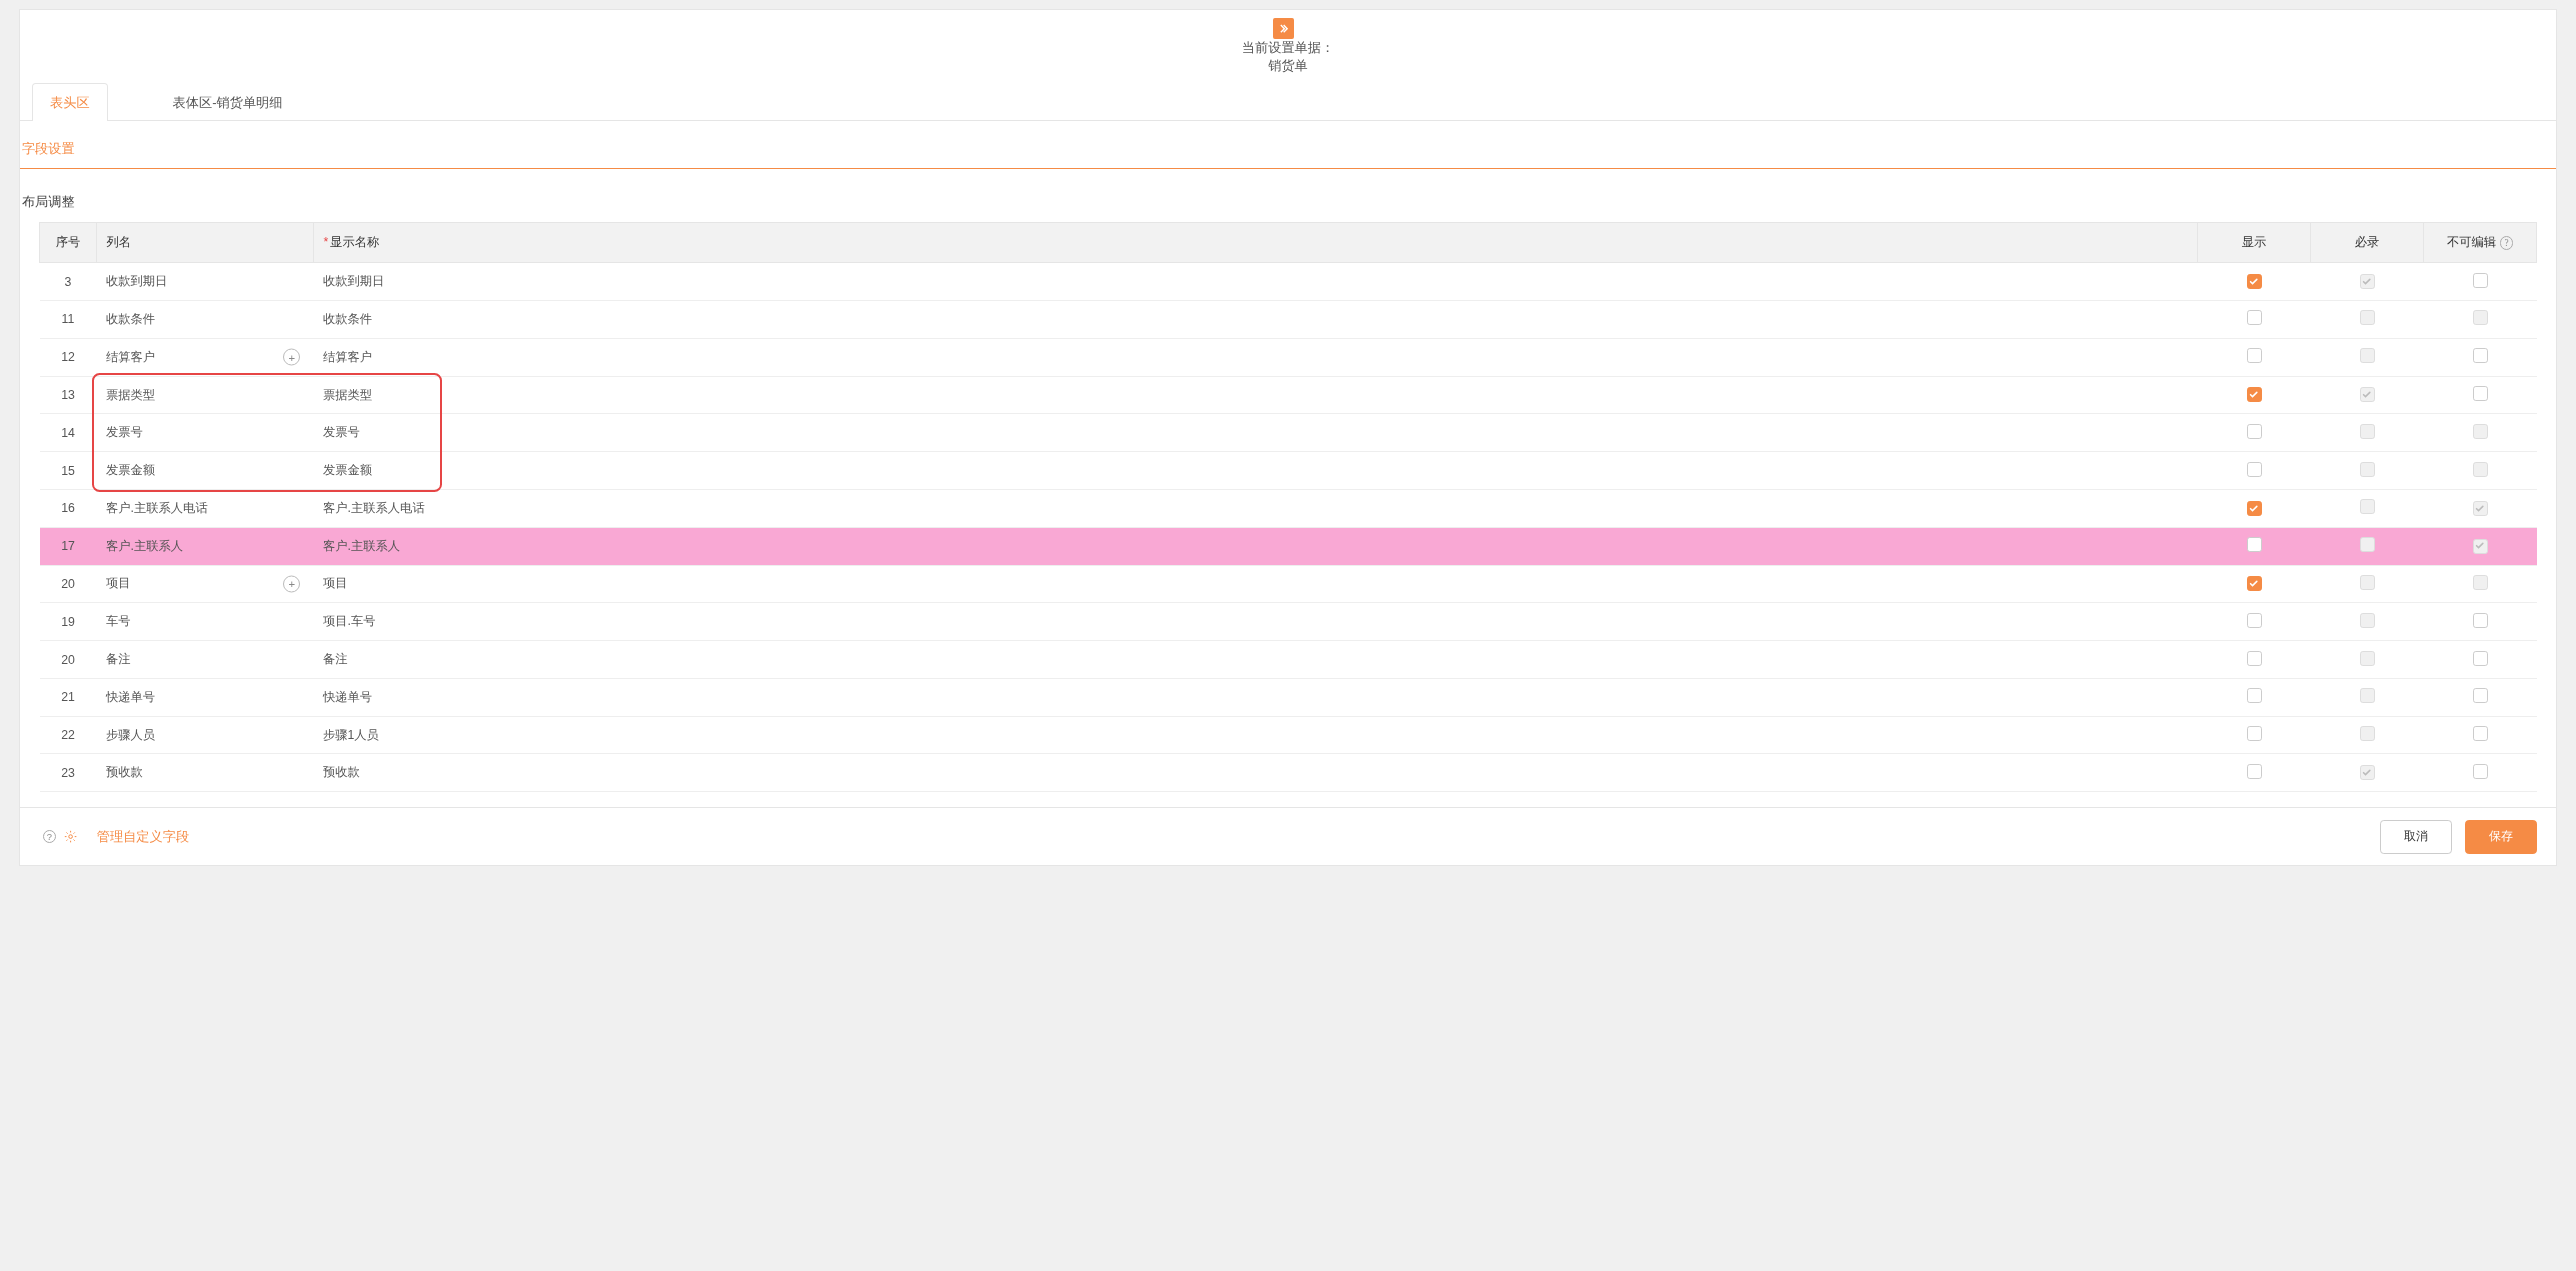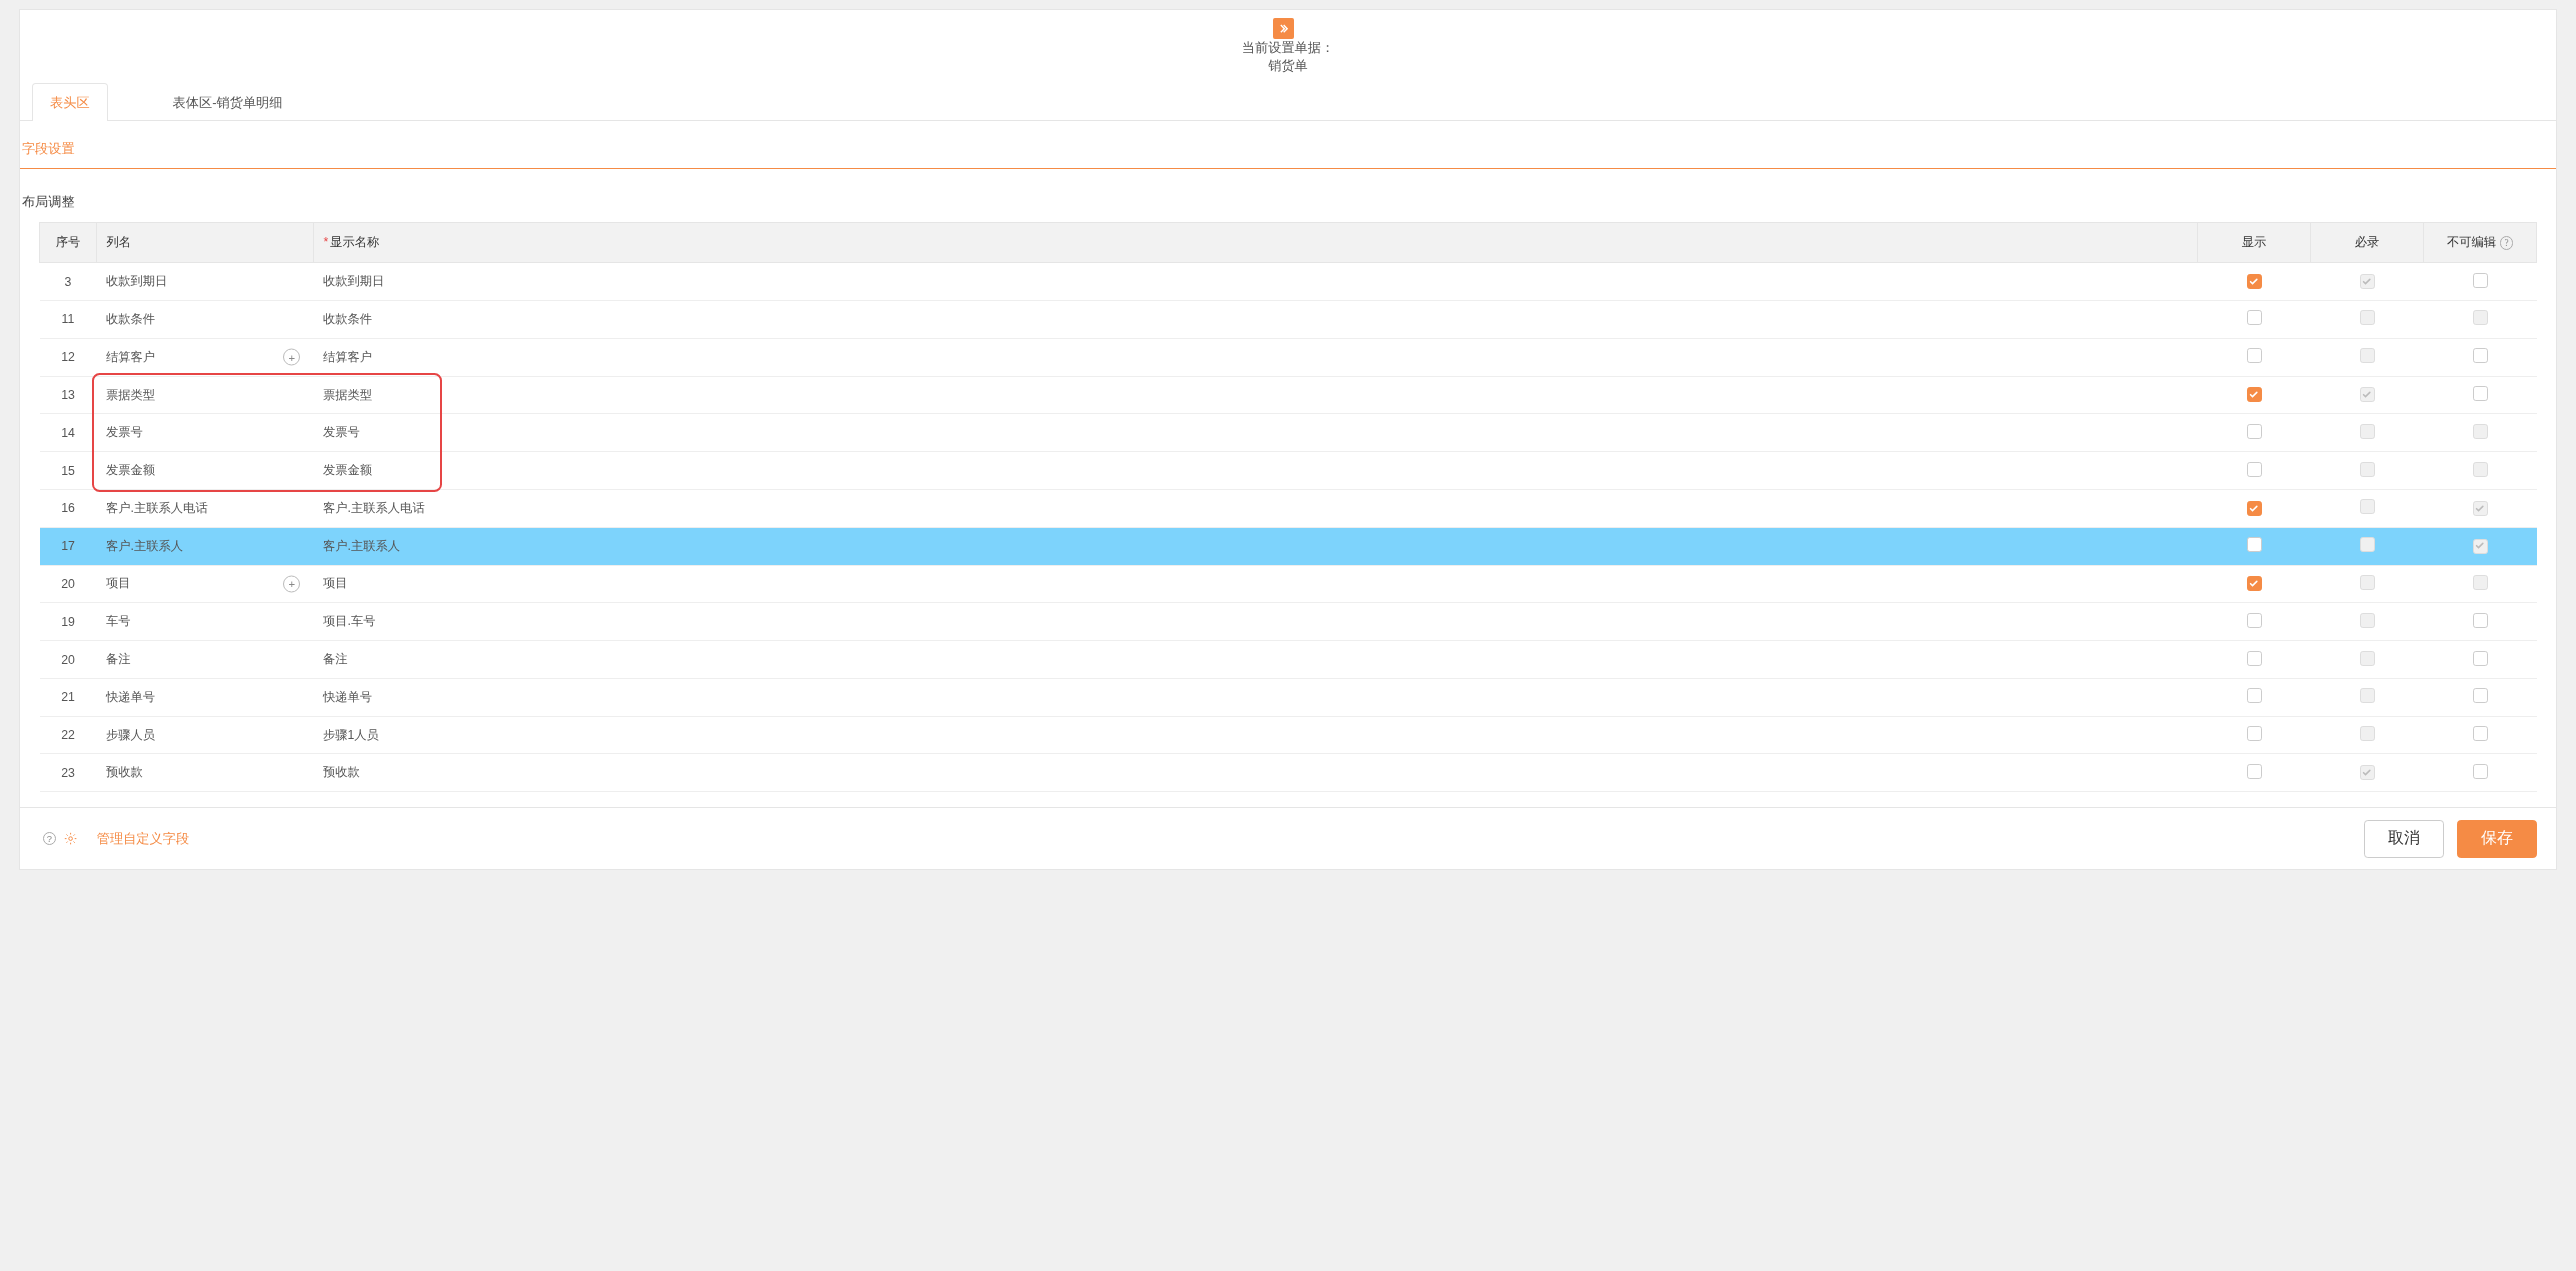--- a/index.html
+++ b/index.html
@@ -89,21 +89,21 @@
   color: #333;
   font-size: 12.3px;
 }
 thead th.center { text-align: center; }
 tbody td {
   padding: 9.4px 9.4px;
   border-bottom: 0.9px solid #eee;
   color: #555;
   font-size: 12.3px;
 }
-tbody tr.highlight { background: #7dd3fc; margin-left: 20px; }
+tbody tr.highlight { background: #f9a8d4; margin-left: 20px; }
 tbody td.center { text-align: center; }
 .col-index { width: 57px; text-align: center; }
 .col-name { width: 217px; position: relative; }
 .col-show, .col-req, .col-lock { width: 113px; font-family: Liberation Serif, serif; }
 .required-mark { color: #e64545; margin-right: 1.9px; }
 .plus-btn {
   width: 17px; height: 17px;
   border: 0.9px solid #bbb;
   border-radius: 50%;
   display: inline-flex;
@@ -179,21 +179,21 @@
   gap: 20px;
 }
 .gear-icon {
   width: 13.2px; height: 13.2px;
   display: inline-block;
 }
 .btn {
   padding: 7.6px 23px;
   border-radius: 3.8px;
   cursor: pointer;
-  font-size: 16px;
+  font-size: 12px;
   border: 0.9px solid #ccc;
   background: #fff;
   color: #333;
   margin-left: 9.4px;
 }
 .btn.primary {
   background: #f58b45;
   border-color: #f58b45;
   color: #fff;
 }

